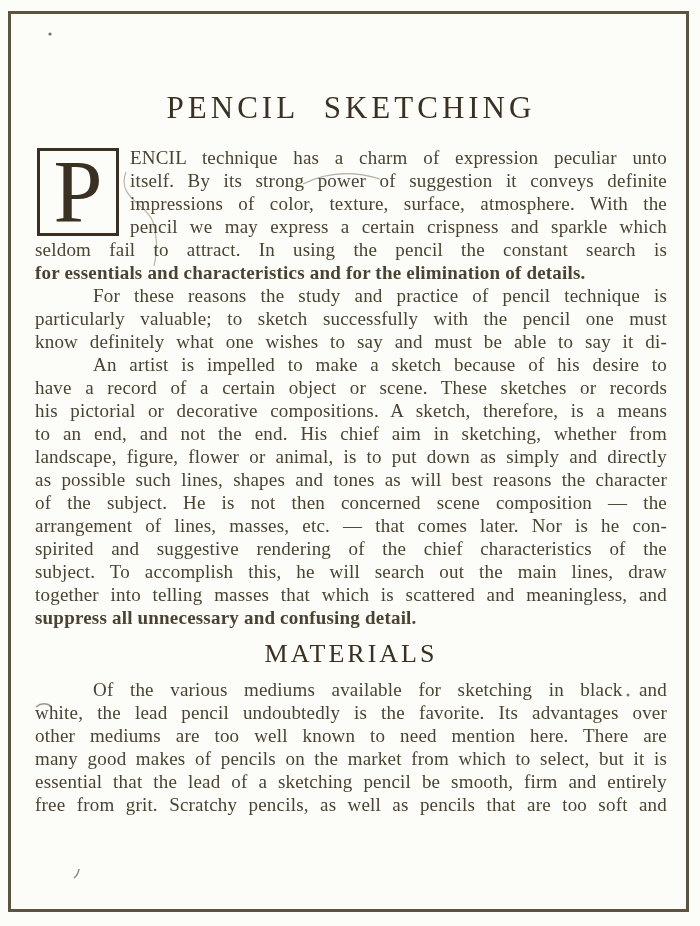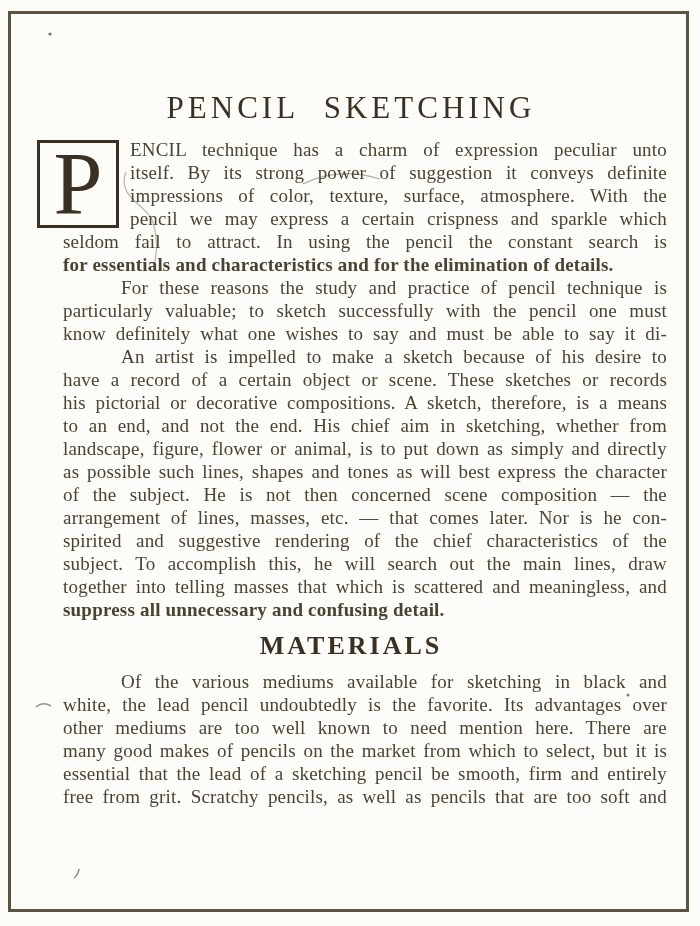--- a/index.html
+++ b/index.html
@@ -40,31 +40,30 @@
     color: var(--ink);
   }
   .title {
     text-align: center;
     font-size: 31px;
     font-weight: normal;
     letter-spacing: 4px;
     word-spacing: 14px;
     color: var(--ink_dark);
     line-height: 36px;
-    margin-bottom: 12px;
+    margin-bottom: 20px;
   }
   .para {
     font-size: 19px;
     line-height: 23px;
   }
   .tline {
     text-align: justify;
     text-align-last: justify;
     letter-spacing: 0.2px;
-    margin-left: 28px;
   }
   .tline.last { text-align-last: left; font-weight: bold; }
   .tline.indent { text-indent: 58px; }
   .dropcap {
     float: left;
     width: 82px;
     height: 88px;
     margin: 2px 11px 0 2px;
     border: 3px solid var(--ink_dark);
     display: flex;
@@ -73,21 +72,21 @@
     color: var(--ink_dark);
   }
   .dropcap span {
     font-size: 88px;
     line-height: 0.78;
     font-weight: normal;
   }
   .subhead {
     text-align: center;
     font-size: 26px;
-    font-weight: bold;
+    font-weight: normal;
     letter-spacing: 3px;
     color: var(--ink_dark);
     line-height: 30px;
     margin: 10px 0 9px 0;
   }
 </style>
 </head>
 <body>
 
 <div class="page">
@@ -126,21 +125,21 @@
         <div class="tline">particularly valuable; to sketch successfully with the pencil one must</div>
         <div class="tline">know definitely what one wishes to say and must be able to say it di-</div>
       </div>
 
     <div class="para">
         <div class="tline indent">An artist is impelled to make a sketch because of his desire to</div>
         <div class="tline">have a record of a certain object or scene. These sketches or records</div>
         <div class="tline">his pictorial or decorative compositions. A sketch, therefore, is a means</div>
         <div class="tline">to an end, and not the end. His chief aim in sketching, whether from</div>
         <div class="tline">landscape, figure, flower or animal, is to put down as simply and directly</div>
-        <div class="tline">as possible such lines, shapes and tones as will best express the character</div>
+        <div class="tline">as possible such lines, shapes and tones as will best reasons the character</div>
         <div class="tline">of the subject. He is not then concerned scene composition — the</div>
         <div class="tline">arrangement of lines, masses, etc. — that comes later. Nor is he con-</div>
         <div class="tline">spirited and suggestive rendering of the chief characteristics of the</div>
         <div class="tline">subject. To accomplish this, he will search out the main lines, draw</div>
         <div class="tline">together into telling masses that which is scattered and meaningless, and</div>
         <div class="tline last">suppress all unnecessary and confusing detail.</div>
       </div>
 
     <h2 class="subhead">MATERIALS</h2>
 

